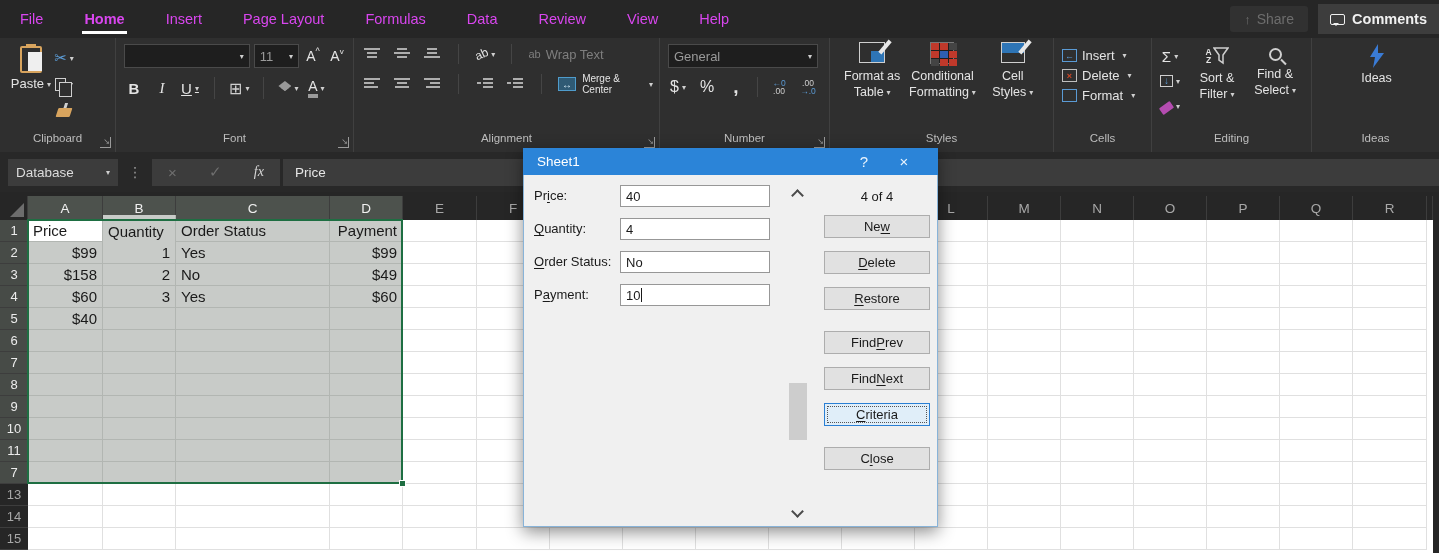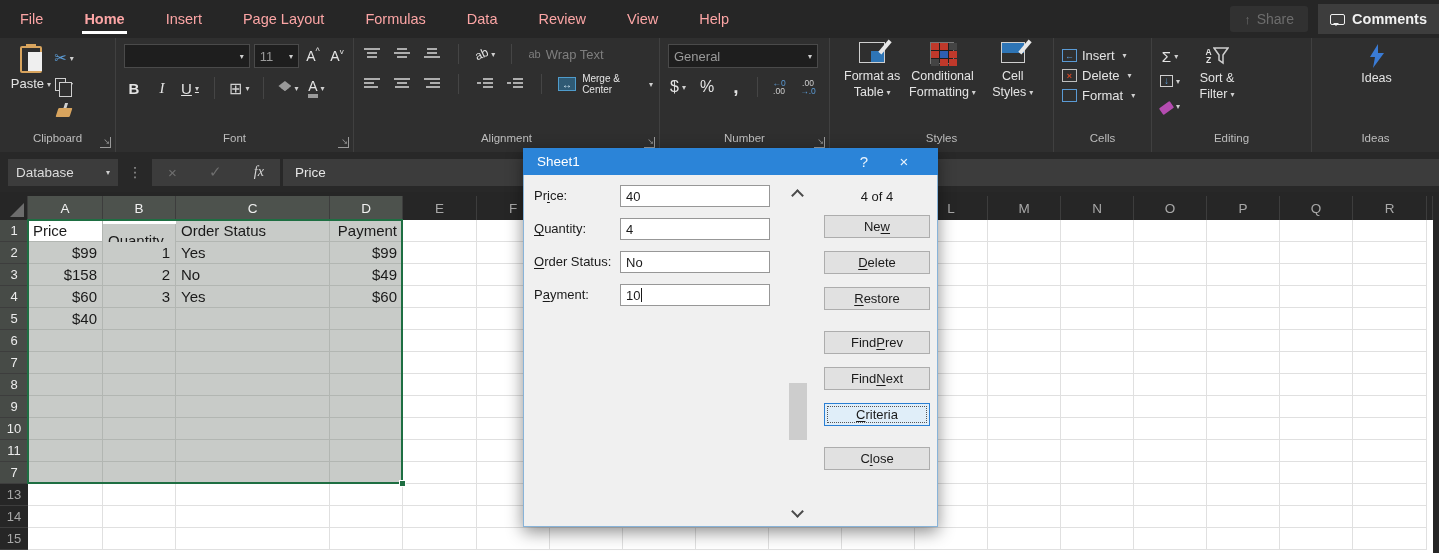--- a/index.html
+++ b/index.html
@@ -4,21 +4,21 @@
 <style>
   * { margin:0; padding:0; box-sizing:border-box; }
   html,body { width:1439px; height:553px; overflow:hidden; background:#262626;
     font-family:"Liberation Sans", sans-serif; }
   #app { position:relative; width:1439px; height:553px; }
 
   
   #menubar { position:absolute; left:0; top:0; width:1439px; height:38px; background:#262626;
     display:flex; align-items:center; color:#e8e8e8; font-size:14.5px; }
   #tabs { display:flex; gap:37px; padding-left:18px; align-items:center; }
-  .tab { position:relative; cursor:default; padding:9px 2px; color:#fca5a5; white-space:nowrap; }
+  .tab { position:relative; cursor:default; padding:9px 2px; color:#d946ef; white-space:nowrap; }
   .tab.active { font-weight:bold; }
   .tab.active::after { content:""; position:absolute; left:0; right:0; bottom:2px; height:3px; background:#ffffff; }
   #menu-right { margin-left:auto; display:flex; align-items:center; gap:10px; padding-right:0; }
   .share-btn { width:78px; height:26px; background:#313131; border-radius:3px; color:#6d6d6d;
     display:flex; align-items:center; justify-content:center; gap:6px; font-size:14px; }
   .comments-btn { min-width:110px; height:30px; background:#3d3d3d; color:#f0f0f0;
     display:flex; align-items:center; gap:7px; font-size:14.5px; font-weight:bold; padding:0 12px; }
   .bubble { width:15px; height:11px; border:1.5px solid #f0f0f0; border-radius:2px; position:relative; display:inline-block; }
   .bubble::after { content:""; position:absolute; left:2px; bottom:-5px; border:3px solid transparent; border-top-color:#f0f0f0; }
   .share-glyph { font-size:13px; }
@@ -425,20 +425,25 @@
         <div class="big-btn">
           <span class="az-ic">
             <span><span>A</span><br><span>Z</span></span>
             <svg width="16" height="18">
                 <path d="M1 1 H15 L10 8 V16 L6 13 V8 Z" fill="none" stroke="#cfcfcf" stroke-width="1.5"></path>
               </svg>
           </span>
           <span style="margin-top:2px">Sort &amp;</span>
           <span class="dd">Filter</span>
         </div>
+        <div class="big-btn">
+          <span class="mag"></span>
+          <span style="margin-top:1px">Find &amp;</span>
+          <span class="dd">Select</span>
+        </div>
       </div>
       <div class="grp-label"><span>Editing</span></div>
     </div>
 
     <div class="grp" style="width:127px;border-right:none">
       <div class="grp-body" style="justify-content:center">
         <div class="big-btn">
           <svg class="bolt" viewBox="0 0 16 24">
               <path d="M9 0 L1 13 H6 L4 24 L15 9 H9 Z" fill="#3a7bd5"></path>
             </svg>
@@ -482,21 +487,21 @@
       <div class="colhdr" style="left: 915px; width: 73px;">L</div>
       <div class="colhdr" style="left: 988px; width: 73px;">M</div>
       <div class="colhdr" style="left: 1061px; width: 73px;">N</div>
       <div class="colhdr" style="left: 1134px; width: 73px;">O</div>
       <div class="colhdr" style="left: 1207px; width: 73px;">P</div>
       <div class="colhdr" style="left: 1280px; width: 73px;">Q</div>
       <div class="colhdr" style="left: 1353px; width: 74px;">R</div>
       <div class="colhdr" style="left: 1427px; width: 6px;"></div>
       <div class="rowhdr selhdr" style="top: 28px; height: 22px;">1</div>
       <div class="cell sel active" style="left: 28px; top: 28px; width: 75px; height: 22px;">Price</div>
-      <div class="cell sel" style="left: 103px; top: 32px; width: 73px; height: 34px;">Quantity</div>
+      <div class="cell sel" style="left: 103px; top: 23px; width: 73px; height: 34px;">Quantity</div>
       <div class="cell sel" style="left: 176px; top: 28px; width: 154px; height: 22px;">Order Status</div>
       <div class="cell sel ar" style="left: 330px; top: 28px; width: 73px; height: 22px;">Payment</div>
       <div class="cell" style="left: 403px; top: 28px; width: 74px; height: 22px;"></div>
       <div class="cell" style="left: 477px; top: 28px; width: 73px; height: 22px;"></div>
       <div class="cell" style="left: 550px; top: 28px; width: 73px; height: 22px;"></div>
       <div class="cell" style="left: 623px; top: 28px; width: 73px; height: 22px;"></div>
       <div class="cell" style="left: 696px; top: 28px; width: 73px; height: 22px;"></div>
       <div class="cell" style="left: 769px; top: 28px; width: 73px; height: 22px;"></div>
       <div class="cell" style="left: 842px; top: 28px; width: 73px; height: 22px;"></div>
       <div class="cell" style="left: 915px; top: 28px; width: 73px; height: 22px;"></div>

